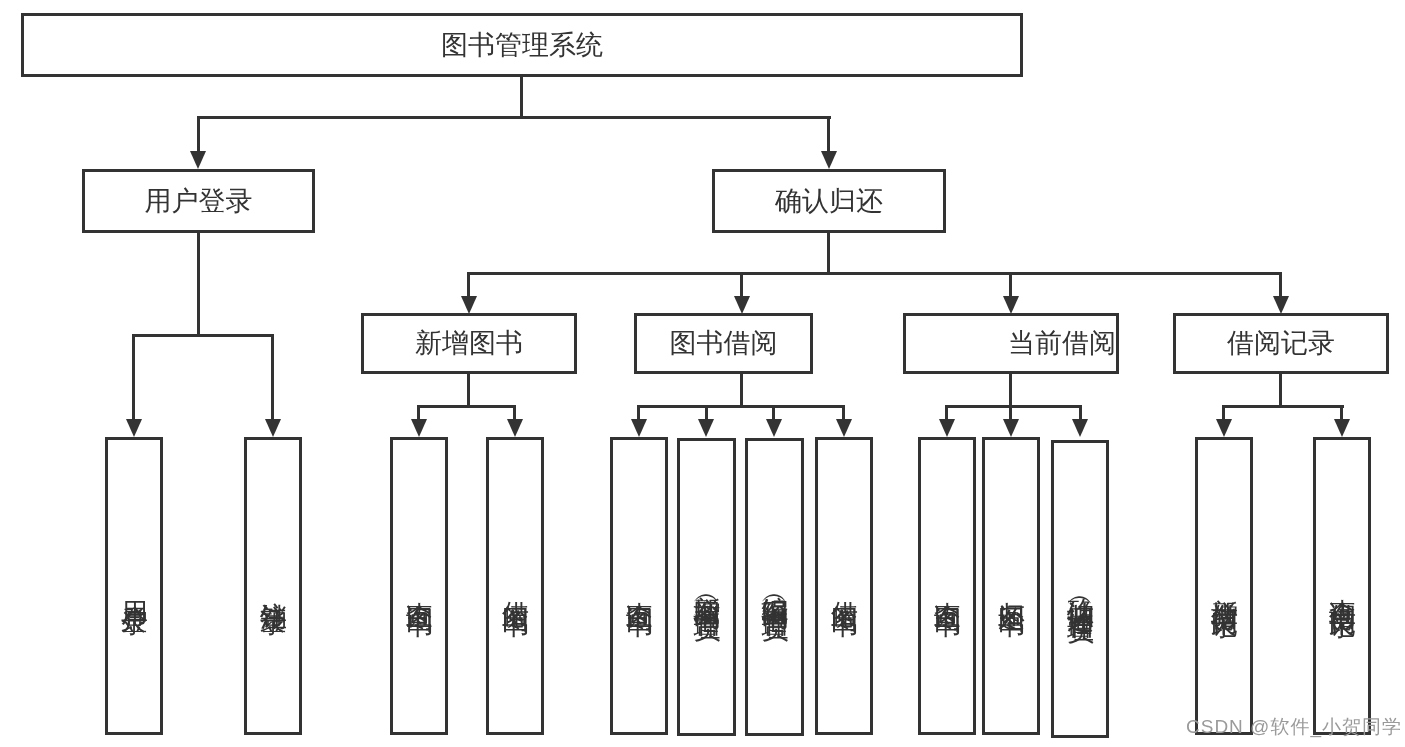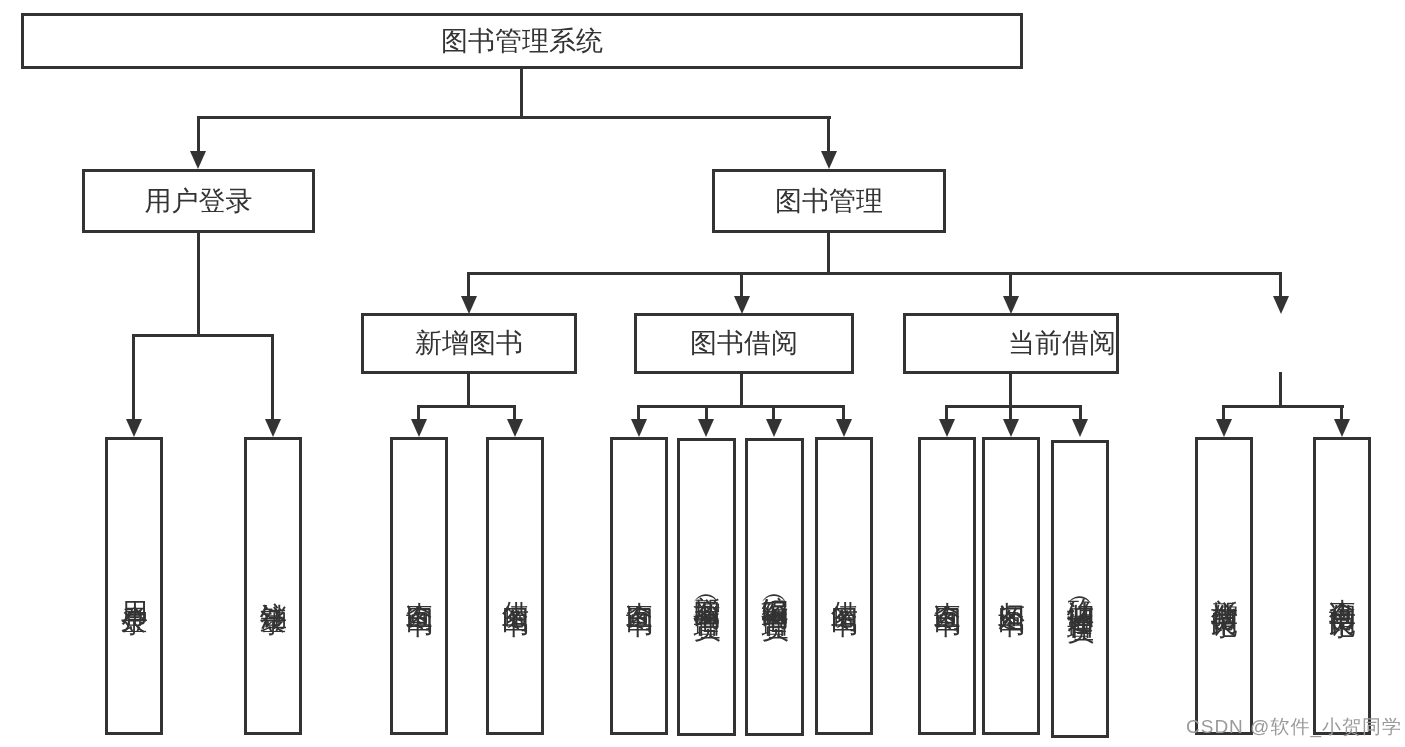--- a/index.html
+++ b/index.html
@@ -105,39 +105,42 @@
   <div class="ln" style="left:1079px;top:405px;width:3px;height:16px;"></div>
   <div class="ah" style="left:1072px;top:419px;"></div>
 
   <div class="ln" style="left:1279px;top:372px;width:3px;height:36px;"></div>
   <div class="ln" style="left:1222px;top:405px;width:122px;height:3px;"></div>
   <div class="ln" style="left:1222px;top:405px;width:3px;height:16px;"></div>
   <div class="ah" style="left:1216px;top:419px;"></div>
   <div class="ln" style="left:1340px;top:405px;width:3px;height:16px;"></div>
   <div class="ah" style="left:1334px;top:419px;"></div>
 
-  <div class="box" style="left:21px;top:13px;width:1002px;height:56px;">
+  <div class="box" style="left:21px;top:13px;width:1002px;height:64px;">
     <span>图书管理系统</span>
   </div>
 
   <div class="box" style="left:82px;top:169px;width:233px;height:64px;">
     <span>用户登录</span>
   </div>
   <div class="box" style="left:712px;top:169px;width:234px;height:64px;">
-    <span>图书管理</span>
+    <span>确认归还</span>
   </div>
 
   <div class="box" style="left:361px;top:313px;width:216px;height:61px;">
     <span>新增图书</span>
   </div>
-  <div class="box" style="left:634px;top:313px;width:220px;height:61px;">
+  <div class="box" style="left:634px;top:313px;width:179px;height:61px;">
     <span>图书借阅</span>
   </div>
   <div class="box" style="left:903px;top:313px;width:216px;height:61px;justify-content:flex-end;">
     <span>当前借阅</span>
+  </div>
+  <div class="box" style="left:1173px;top:313px;width:216px;height:61px;">
+    <span>借阅记录</span>
   </div>
 
   <div class="box vbox" style="left:105px;top:437px;width:58px;height:298px;">
     <span class="vt">用户登录</span>
   </div>
   <div class="box vbox" style="left:244px;top:437px;width:58px;height:298px;">
     <span class="vt">注销登录</span>
   </div>
 
   <div class="box vbox" style="left:390px;top:437px;width:58px;height:298px;">

